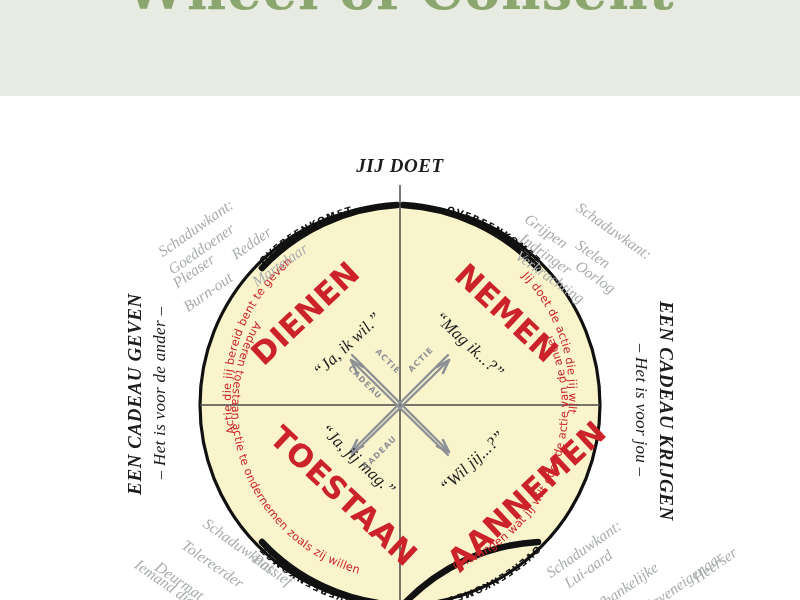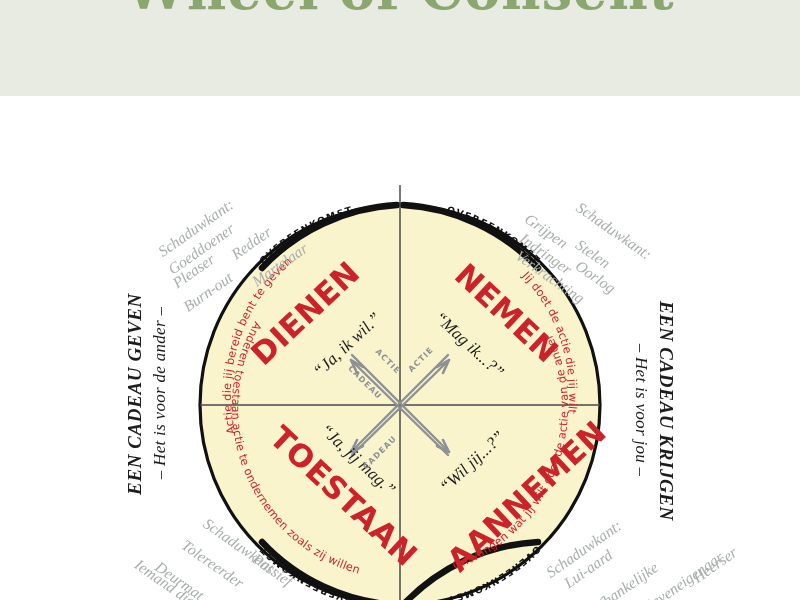--- a/index.html
+++ b/index.html
@@ -171,20 +171,21 @@
         <textPath href="#descTR" startOffset="50%" text-anchor="middle">Jij doet de actie die jij wilt</textPath>
       </text>
       <text class="svg-desc">
         <textPath href="#descBL" startOffset="50%" text-anchor="middle">Anderen toestaan actie te ondernemen zoals zij willen</textPath>
       </text>
       <text class="svg-desc">
         <textPath href="#descBR" startOffset="50%" text-anchor="middle">Ontvangen wat jij wilt door de actie van de ander</textPath>
       </text>
     </svg>
 
+    <div class="t axis-label" style="left:330px;top:155px;width:140px;text-align:center;">JIJ DOET</div>
 
     <div class="t axis-label" style="left:-15px;top:383px;width:300px;text-align:center;transform:rotate(-90deg);">EEN CADEAU GEVEN</div>
     <div class="t axis-sub" style="left:10px;top:383px;width:300px;text-align:center;transform:rotate(-90deg);">– Het is voor de ander –</div>
 
     <div class="t axis-label" style="left:516px;top:400px;width:300px;text-align:center;transform:rotate(90deg);">EEN CADEAU KRIJGEN</div>
     <div class="t axis-sub" style="left:491px;top:400px;width:300px;text-align:center;transform:rotate(90deg);">– Het is voor jou –</div>
 
     <div class="t quadrant-name" style="left:238px;top:295px;transform:rotate(-43deg);">DIENEN</div>
     <div class="t quadrant-name" style="left:443px;top:295px;transform:rotate(43deg);">NEMEN</div>
     <div class="t quadrant-name" style="left:250px;top:478px;transform:rotate(43deg);">TOESTAAN</div>

